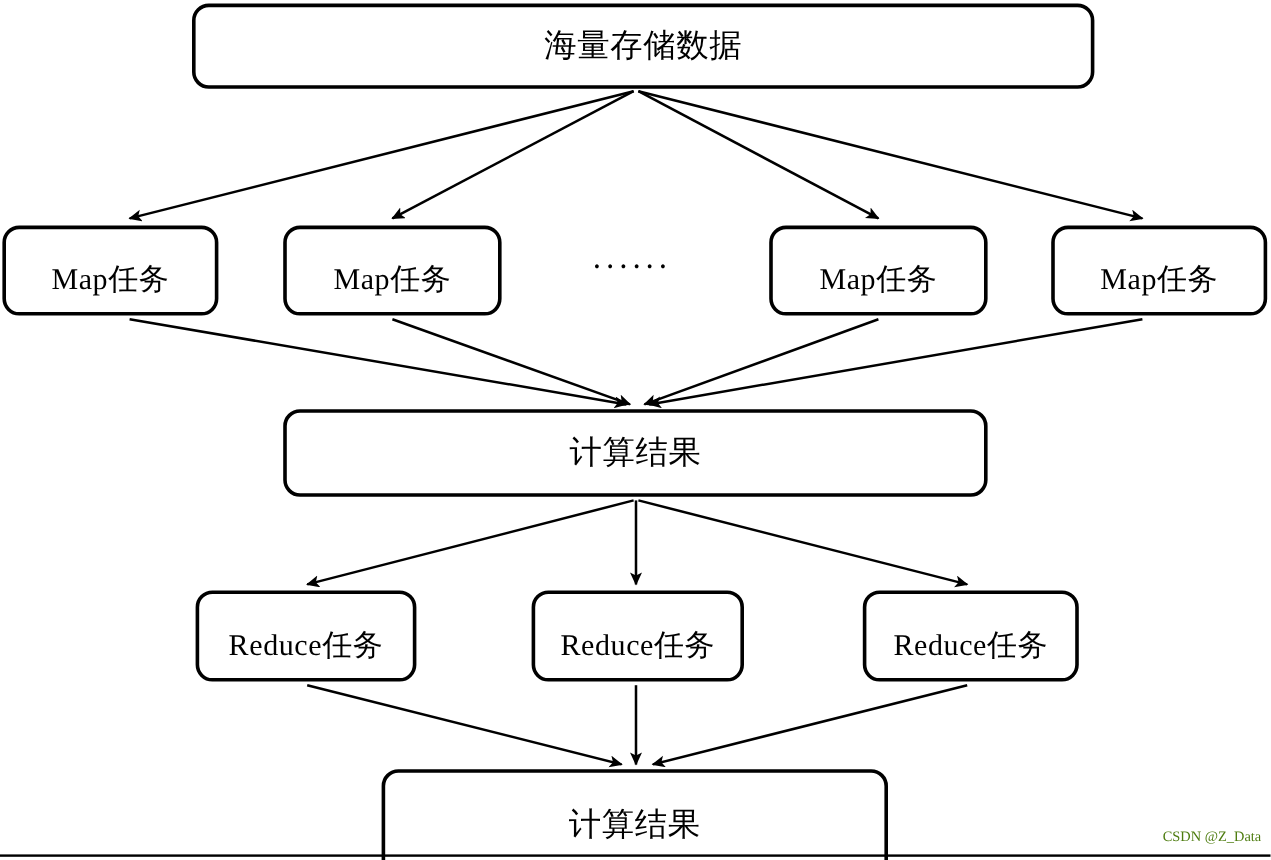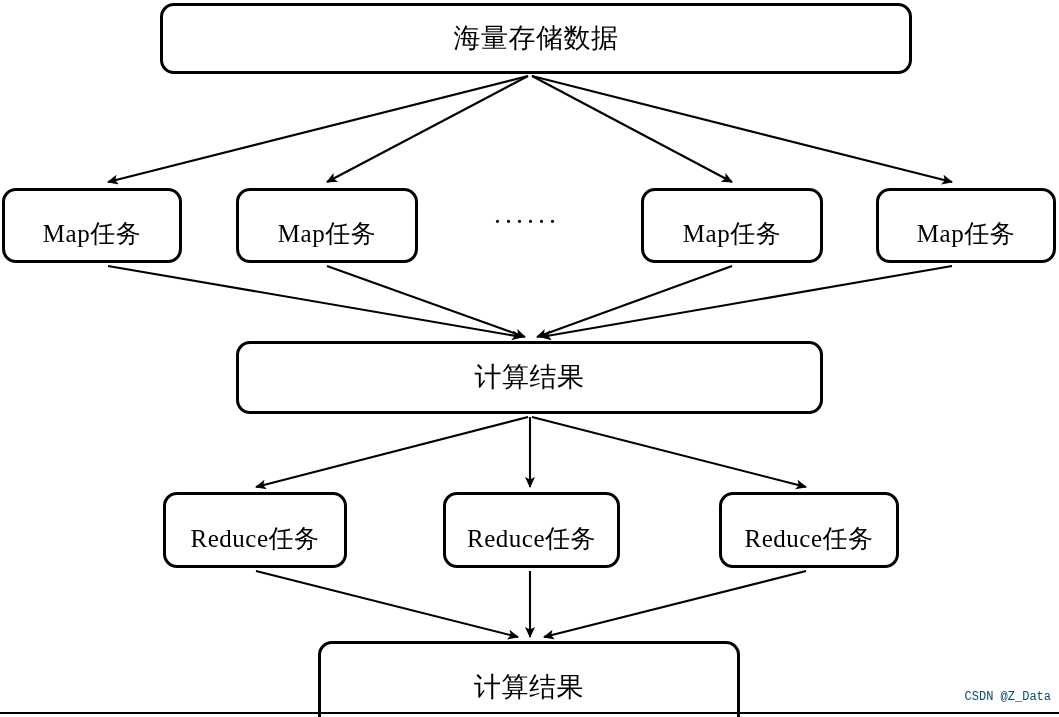--- a/index.html
+++ b/index.html
@@ -70,23 +70,23 @@
     top: 712px;
     width: 1059px;
     height: 2px;
     background: #000000;
     z-index: 4;
   }
   #watermark {
     position: absolute;
     right: 8px;
     top: 690px;
-    font-family: Liberation Mono, monospace;
+    font-family: Liberation Serif, serif;
     font-size: 12px;
-    color: #0c4a6e;
+    color: #4d7c0f;
     z-index: 5;
     white-space: nowrap;
   }
 </style>
 </head>
 <body>
 
 <div id="canvas">
 
   <svg id="edges" viewBox="0 0 1059 717" xmlns="http://www.w3.org/2000/svg">

